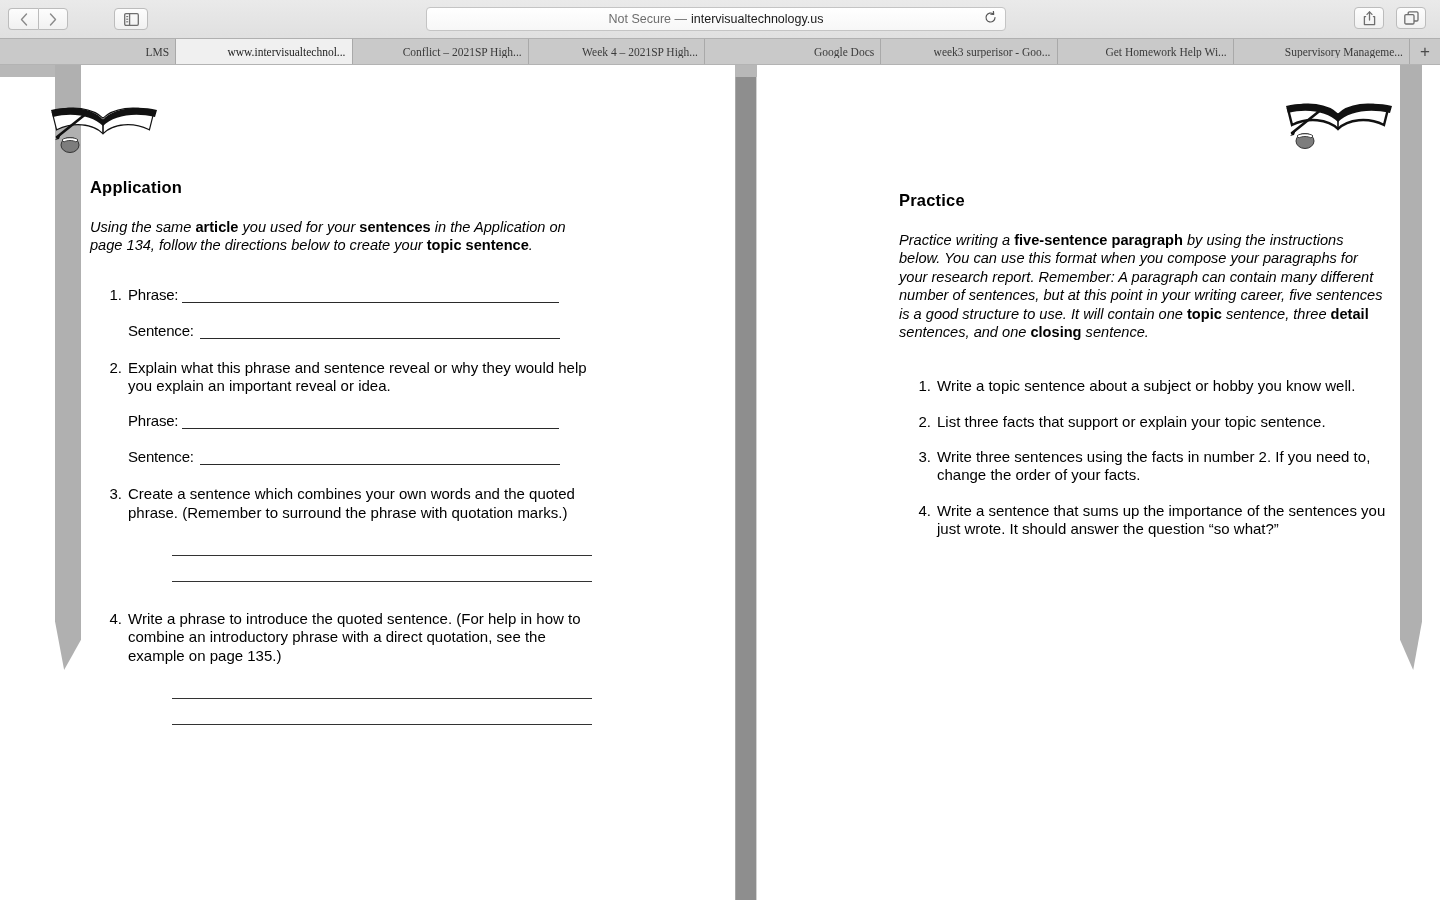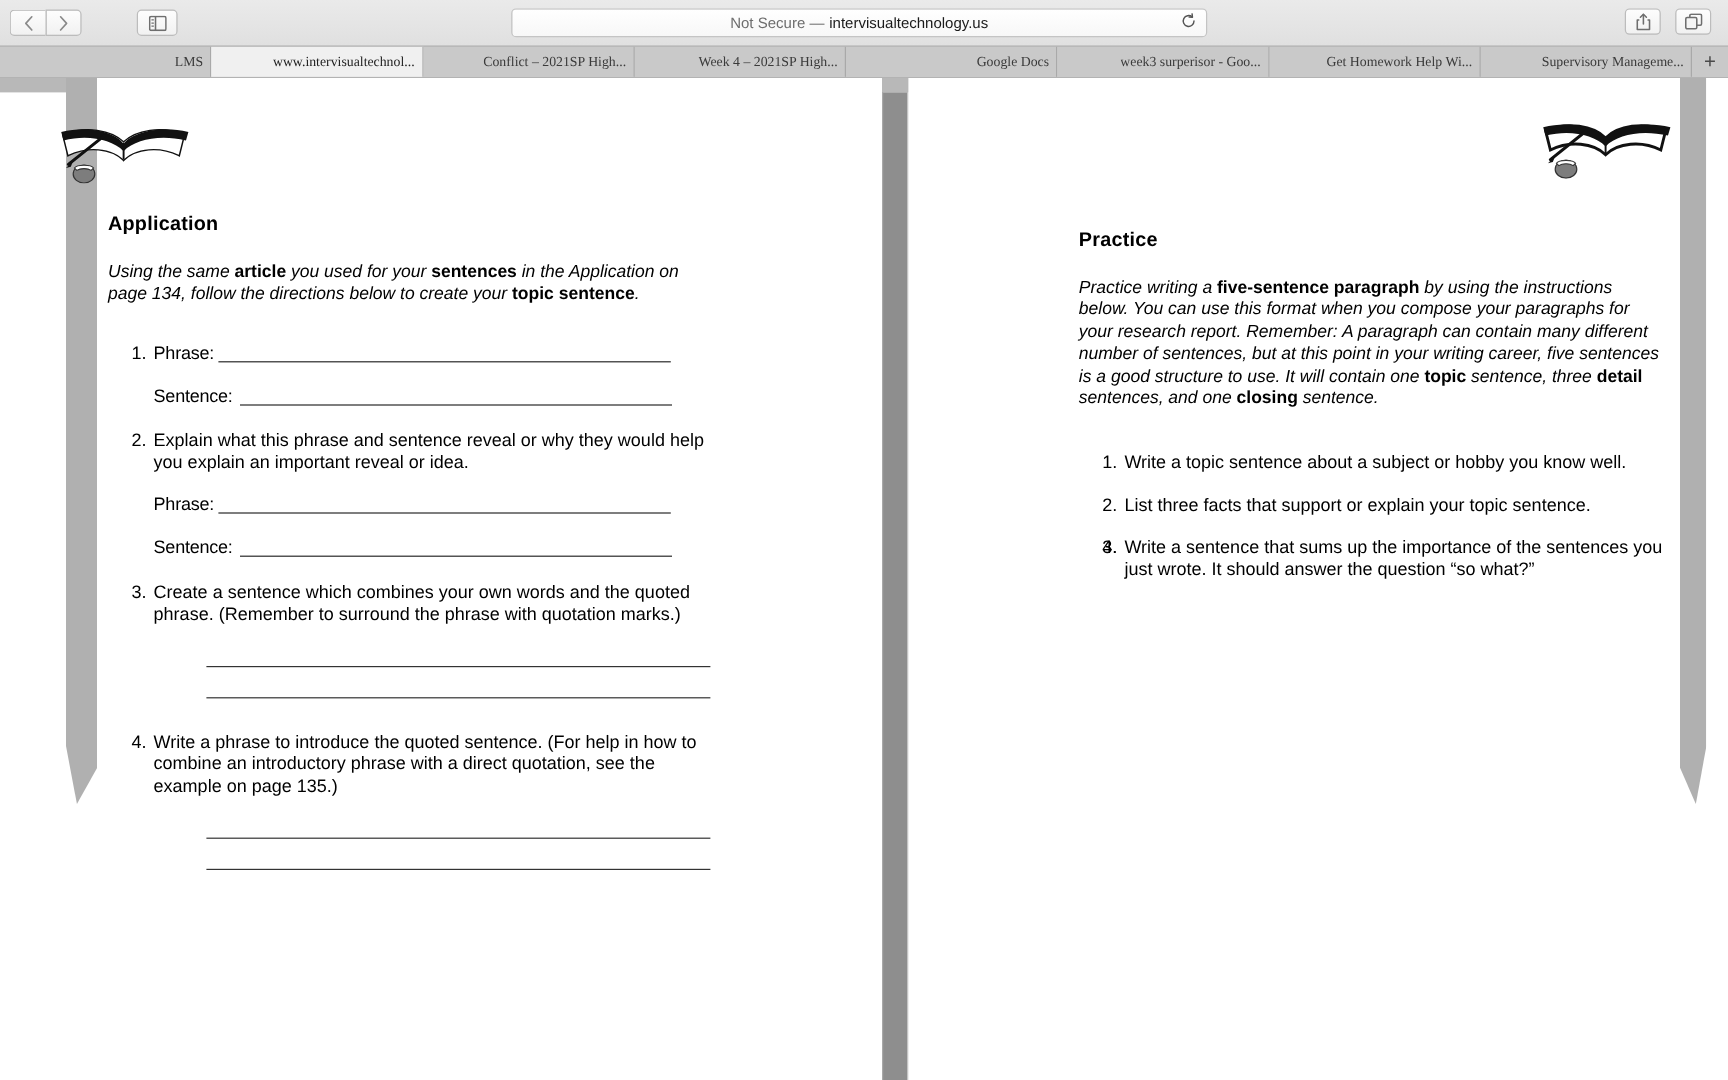--- a/index.html
+++ b/index.html
@@ -424,20 +424,21 @@
       <li>
         <span class="num">1.</span>
         <span>Write a topic sentence about a subject or hobby you know well.</span>
       </li>
       <li style="margin-top:17px;">
         <span class="num">2.</span>
         <span>List three facts that support or explain your topic sentence.</span>
       </li>
       <li style="margin-top:17px;">
         <span class="num">3.</span>
+        <span>Write three sentences using the facts in number 2. If you need to, change the order of your facts.</span>
       </li>
       <li style="margin-top:17px;">
         <span class="num">4.</span>
         <span>Write a sentence that sums up the importance of the sentences you just wrote. It should answer the question “so what?”</span>
       </li>
     </ol>
   </div>
 
 </div>
 

